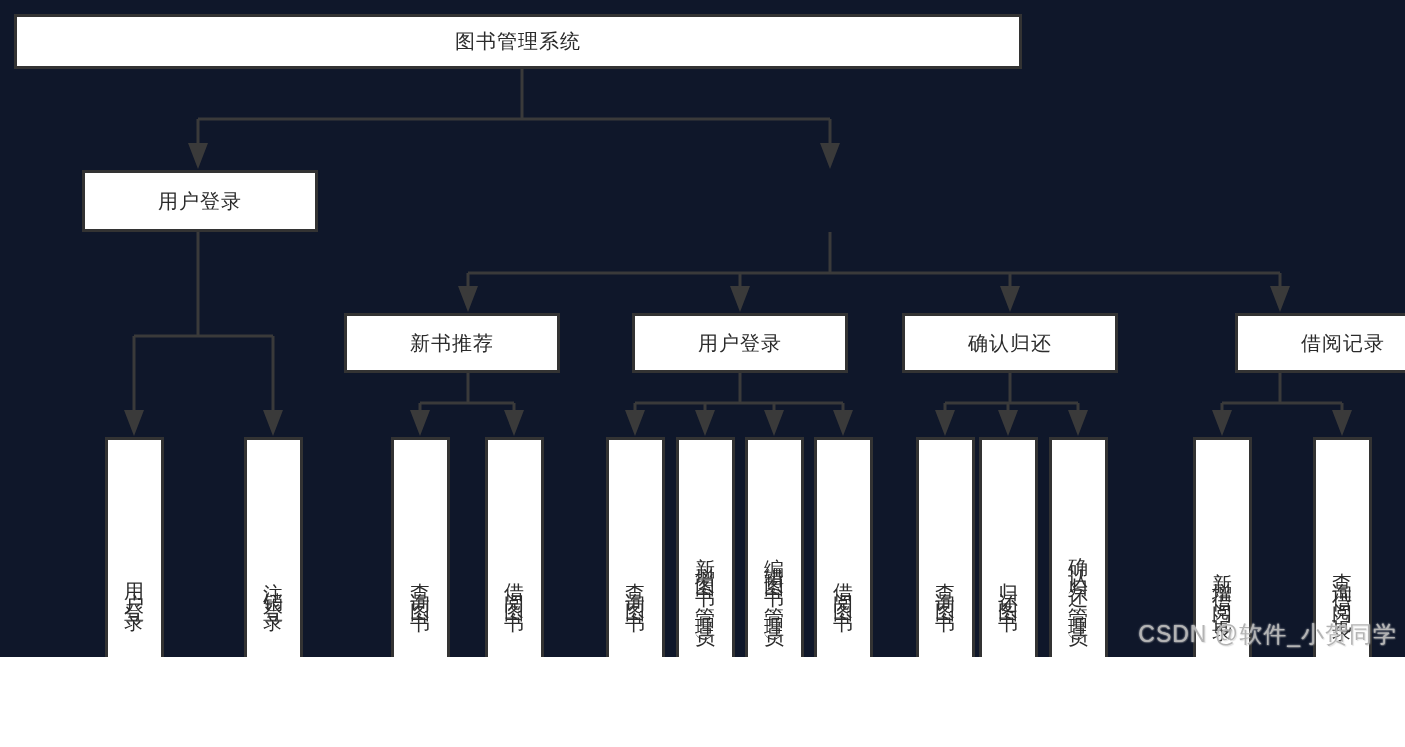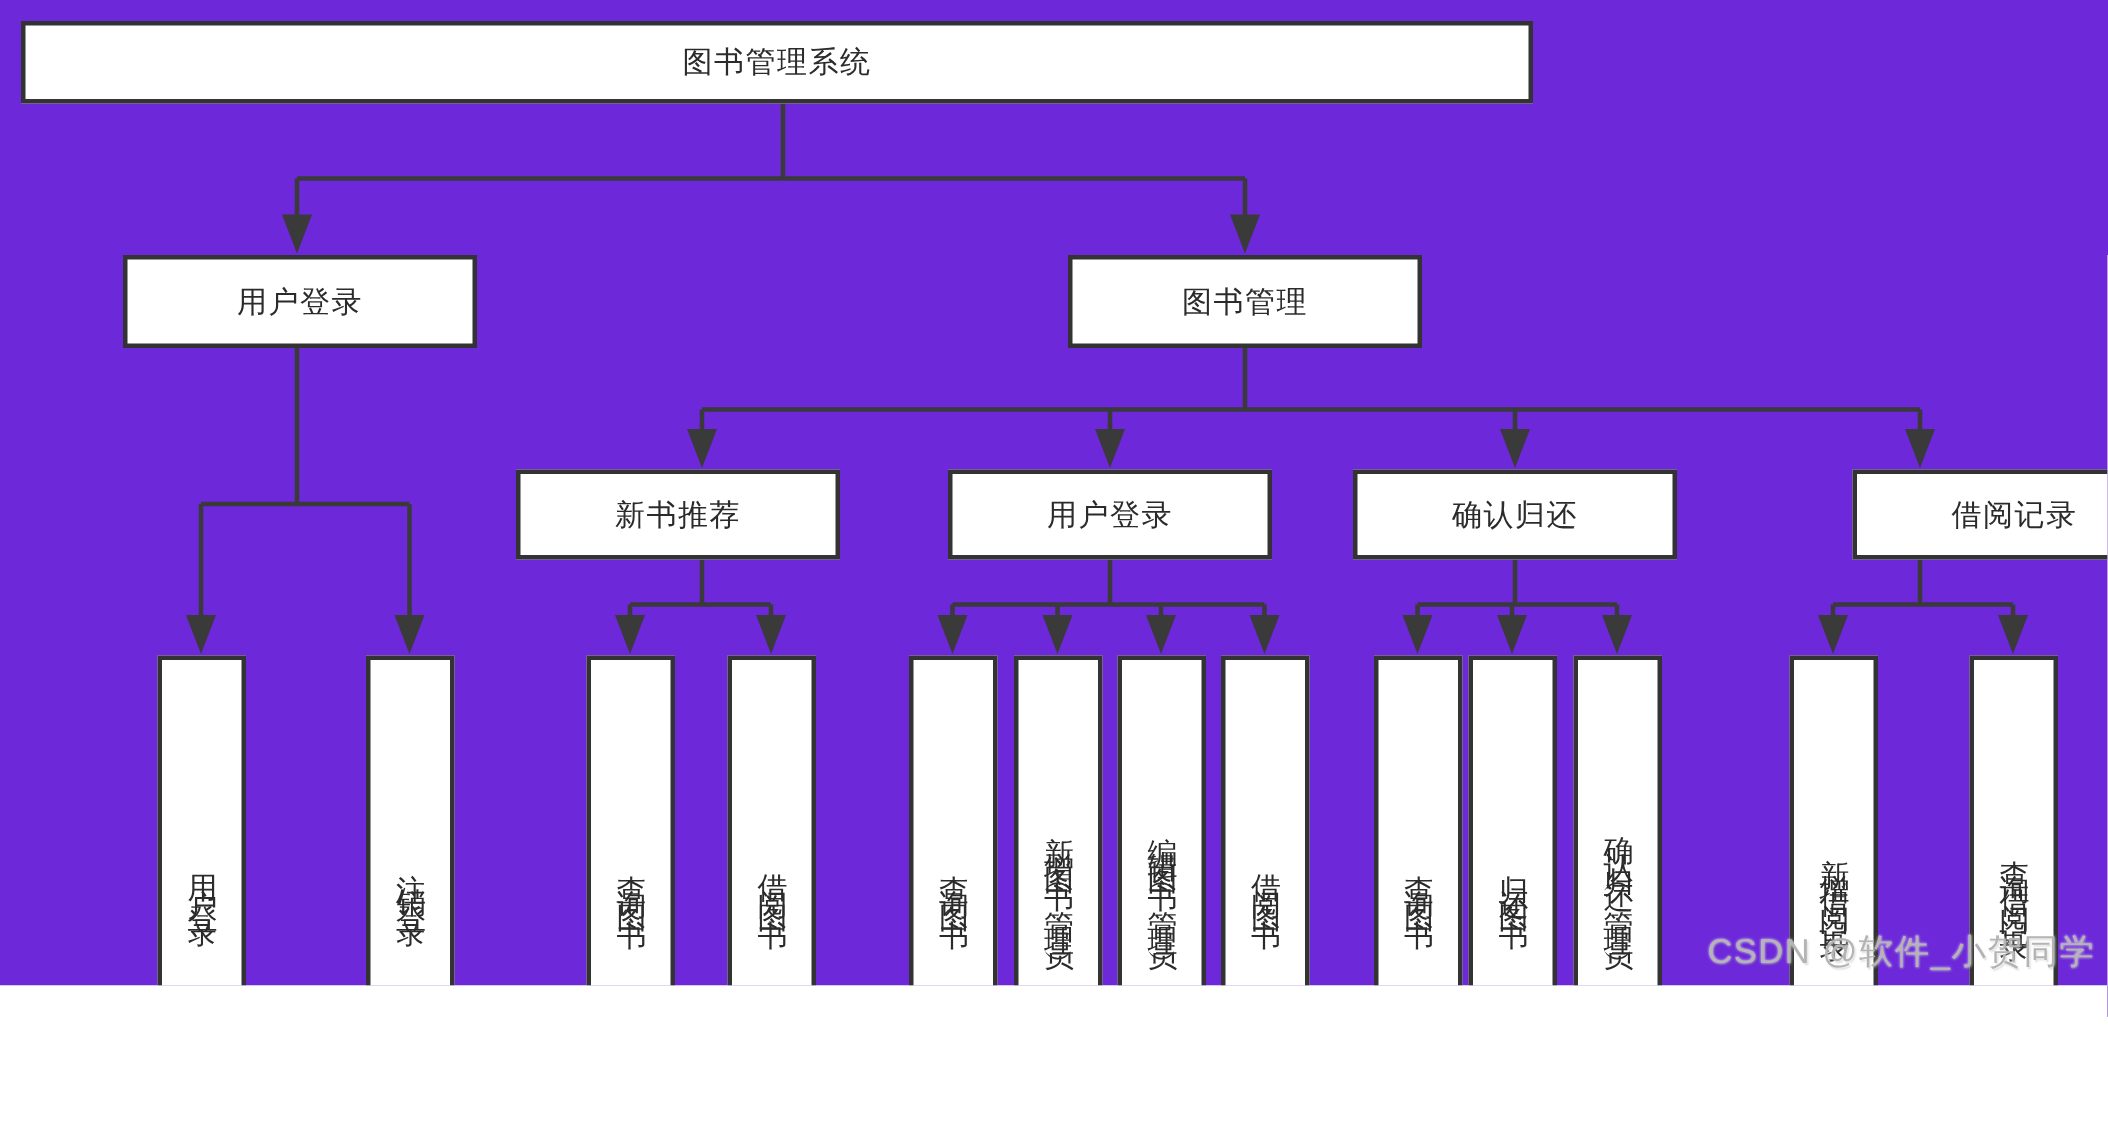--- a/index.html
+++ b/index.html
@@ -1,20 +1,20 @@
 <!DOCTYPE html>
 <html><head>
 <meta charset="utf-8">
 <style>
   html, body { margin: 0; padding: 0; background: #ffffff; }
   #canvas {
     position: relative;
     width: 1405px;
     height: 657px;
-    background: #6d28d9;
+    background: #0f172a;
     font-family: "Liberation Sans", "DejaVu Sans", sans-serif;
     overflow: hidden;
   }
   #wires {
     position: absolute;
     left: 0; top: 0;
     width: 1405px; height: 747px;
     z-index: 1;
   }
   .box {
@@ -84,23 +84,20 @@
              M1212 410 L1232 410 L1222 436 Z M1332 410 L1352 410 L1342 436 Z"></path>
   </svg>
 
   <div class="box root">
     <span class="hlabel">图书管理系统</span>
   </div>
 
   <div class="box lvl2" style="left:82px">
     <span class="hlabel">用户登录</span>
   </div>
-  <div class="box lvl2" style="left:712px">
-    <span class="hlabel">图书管理</span>
-  </div>
 
   <div class="box lvl3" style="left:344px">
     <span class="hlabel">新书推荐</span>
   </div>
   <div class="box lvl3" style="left:632px">
     <span class="hlabel">用户登录</span>
   </div>
   <div class="box lvl3" style="left:902px">
     <span class="hlabel">确认归还</span>
   </div>

